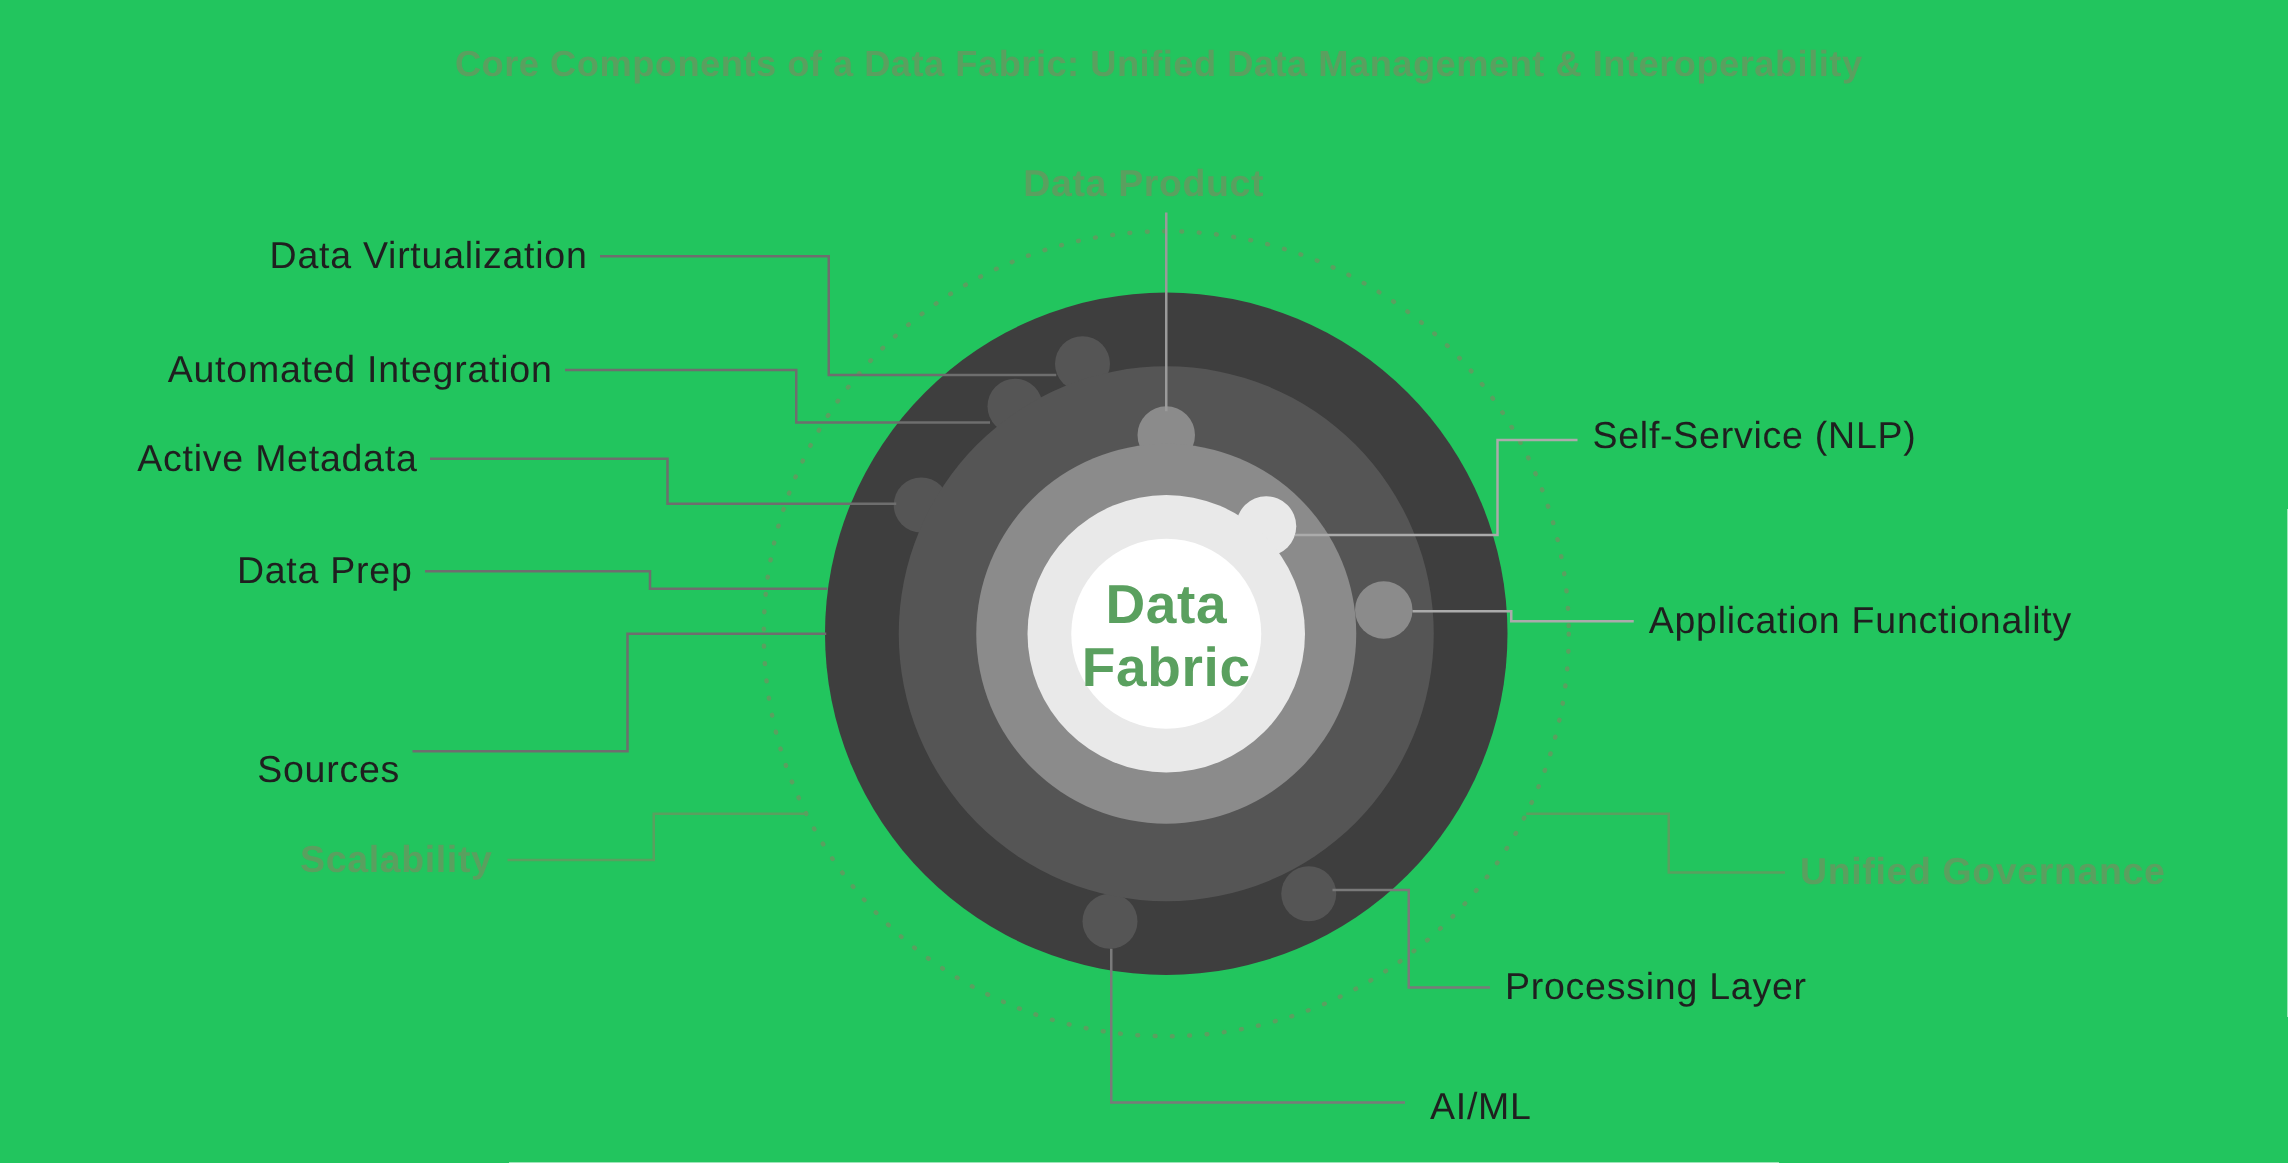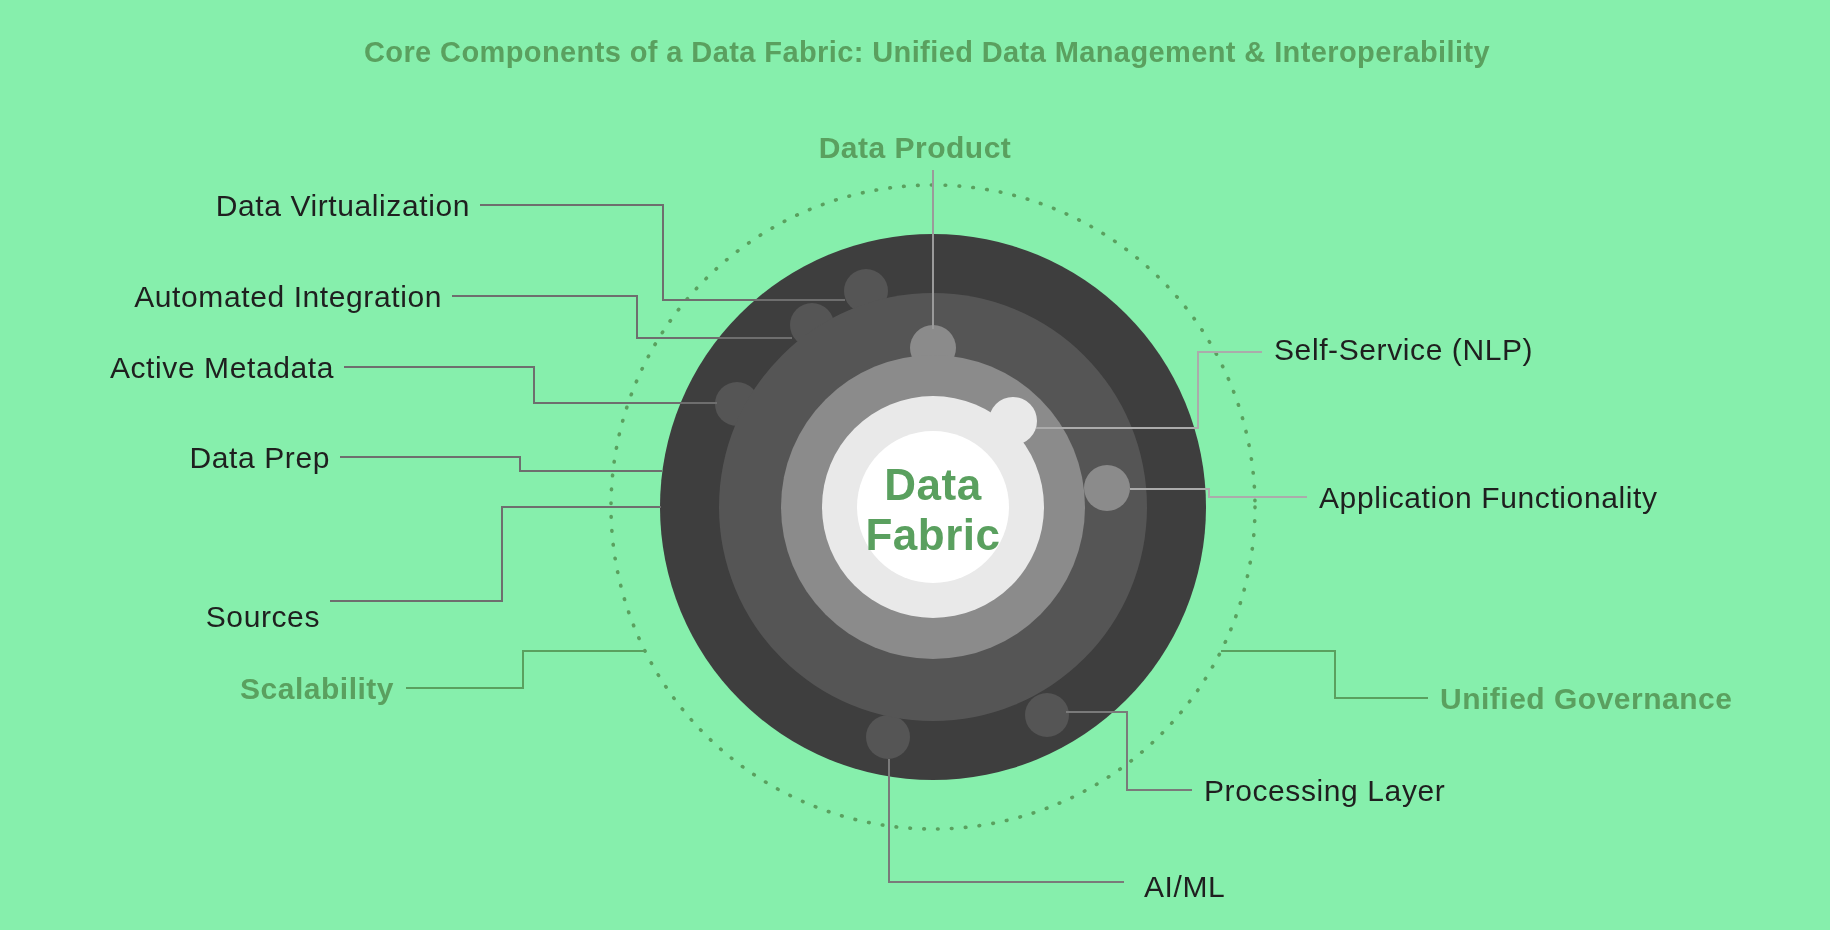--- a/index.html
+++ b/index.html
@@ -1,16 +1,16 @@
 <!DOCTYPE html>
 <html><head>
 <meta charset="utf-8">
 <style>
   html,body{margin:0;padding:0;background:#ffffff;}
-  .stage{position:relative;width:1830px;height:930px;background:#86efac;overflow:hidden;
+  .stage{position:relative;width:1830px;height:930px;background:#22c55e;overflow:hidden;
          font-family:"Liberation Sans", sans-serif;}
   svg{display:block;}
   .title-text{font-size:29px;font-weight:bold;letter-spacing:0.4px;}
   .green-label{font-size:30px;font-weight:bold;letter-spacing:0.5px;}
   .dark-label{font-size:30px;font-weight:400;letter-spacing:0.6px;}
   .center-label{font-size:44px;font-weight:bold;letter-spacing:0.5px;}
   text{dominant-baseline:central;}
 </style>
 </head>
 <body>

